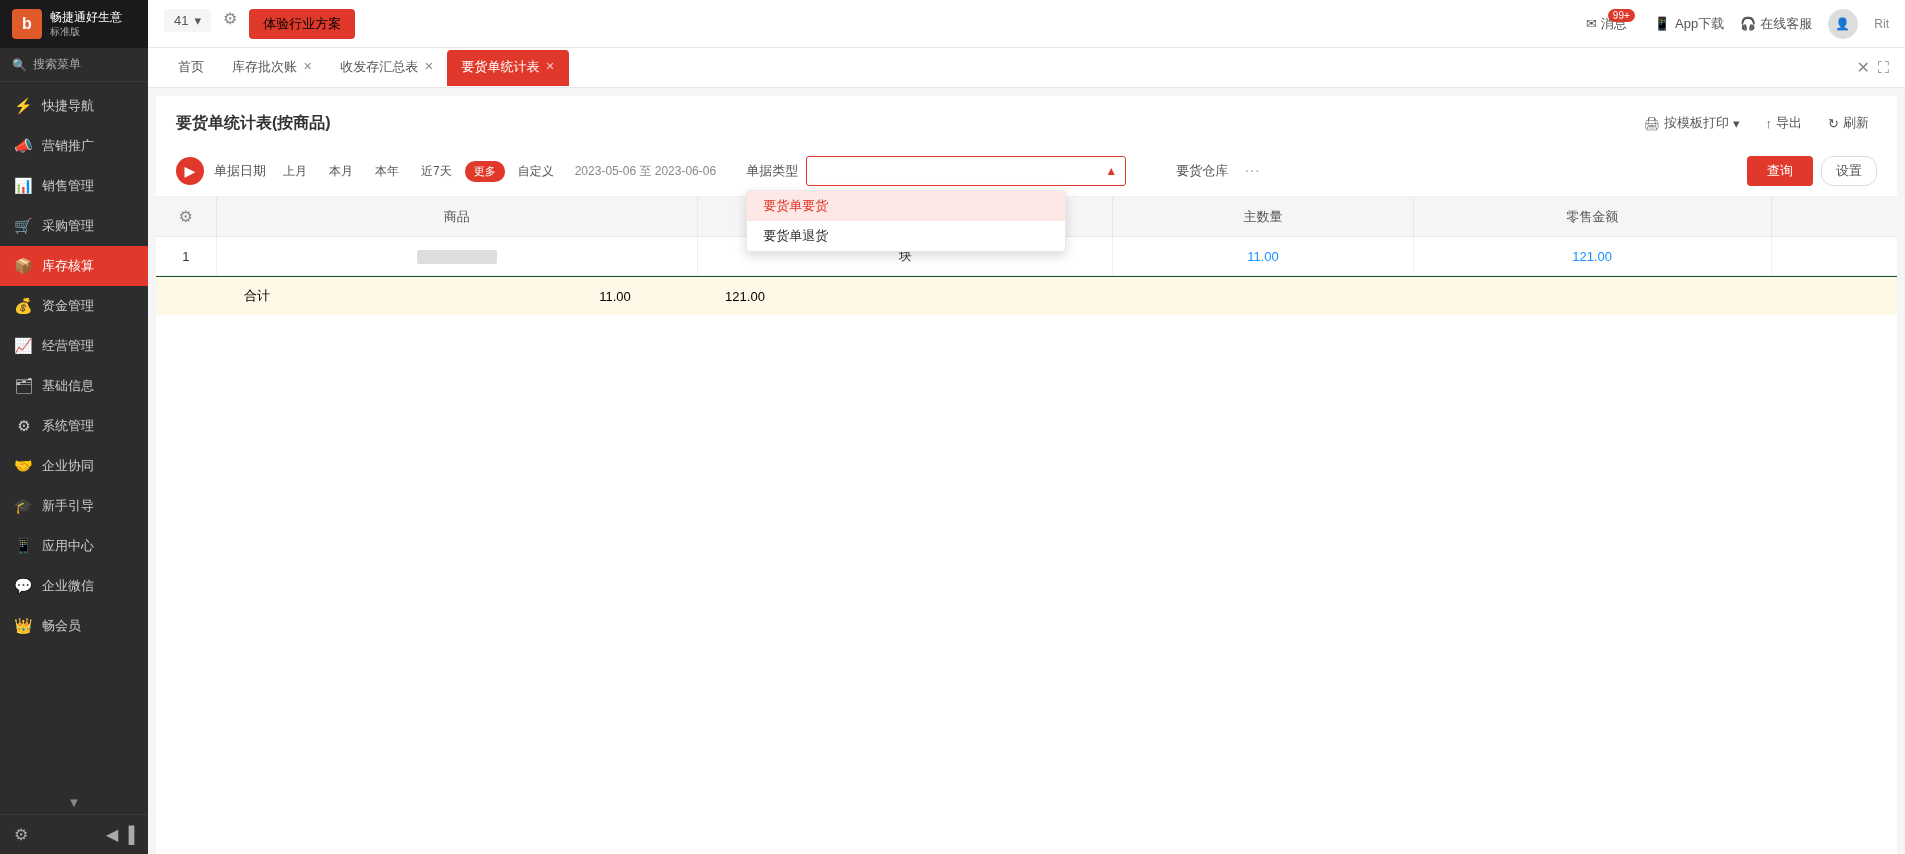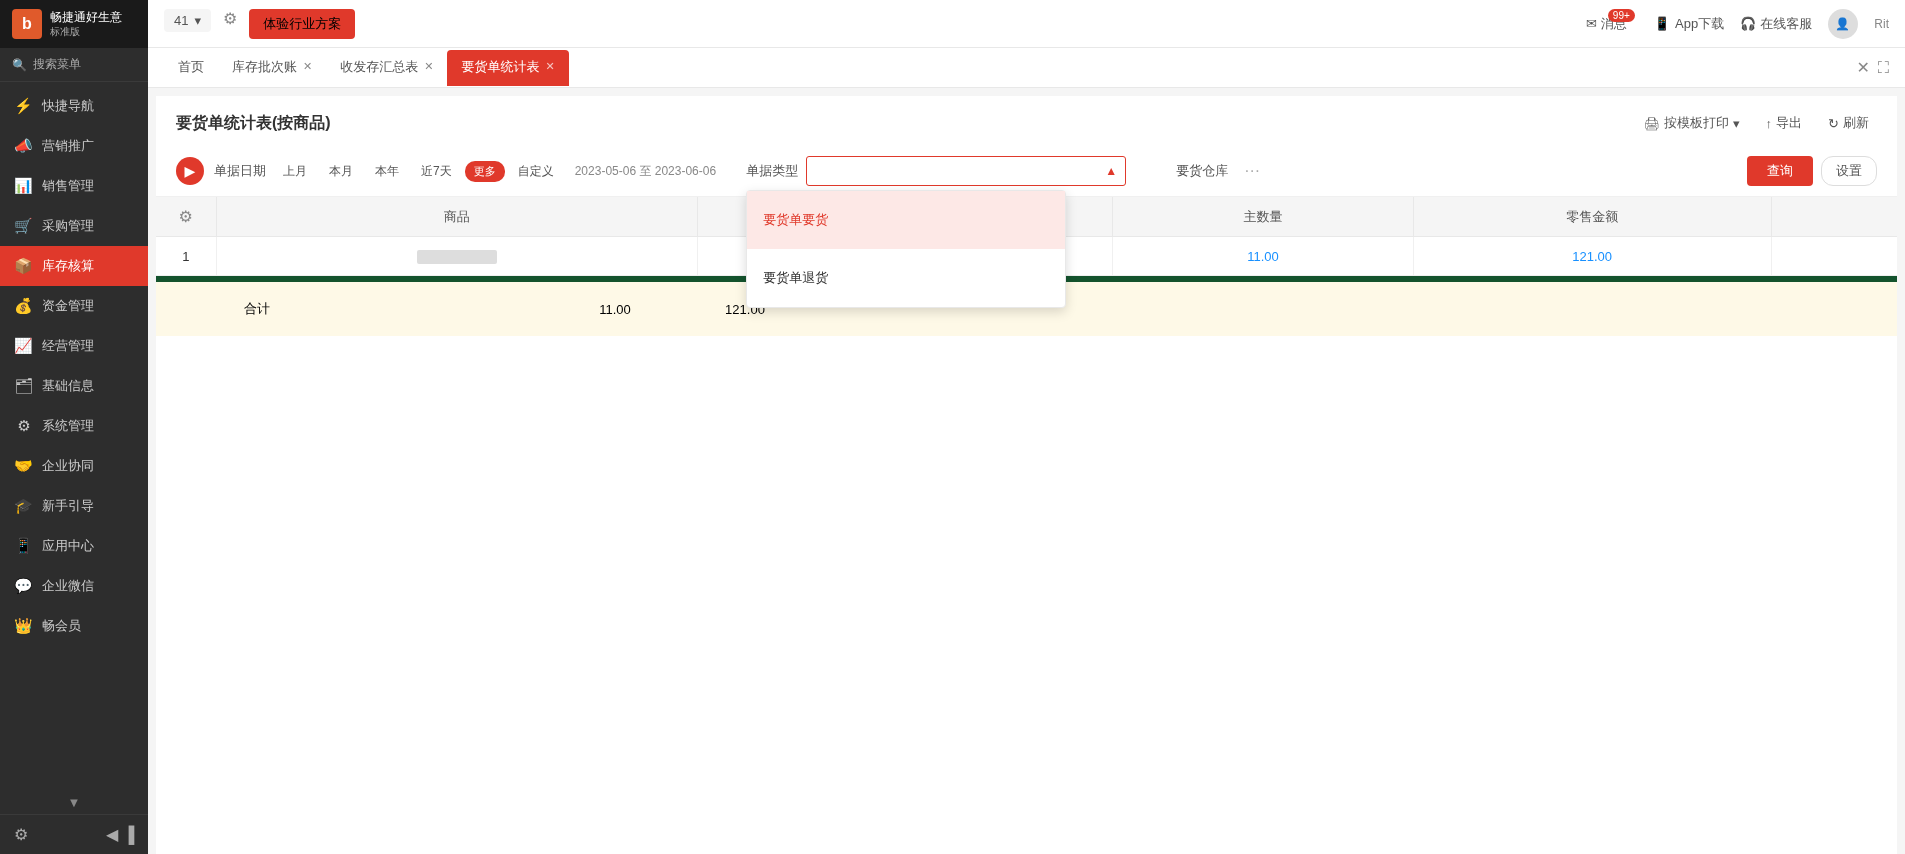--- a/index.html
+++ b/index.html
@@ -371,21 +371,21 @@
       left: 0;
       background: #fff;
       border: 1px solid #e8e8e8;
       box-shadow: 0 4px 12px rgba(0,0,0,0.15);
       border-radius: 4px;
       z-index: 100;
       min-width: 320px;
       margin-top: 4px;
     }
     .dropdown-item {
-      padding: 20px 16px;
+      padding: 6px 16px;
       font-size: 13px;
       cursor: pointer;
       color: #333;
     }
     .dropdown-item.selected { background: #fde8e6; color: #e0392b; }
 
     
     .table-area {
       padding: 0 0;
       background: #fff;
@@ -411,25 +411,25 @@
       padding: 10px 14px;
       text-align: center;
       border-bottom: 1px solid #f0f0f0;
       border-right: 1px solid #f0f0f0;
       color: #333;
     }
     .data-table td:last-child { border-right: none; }
 
     .table-footer {
       background: #fef9e7;
-      padding: 18px 14px;
-      display: flex;
-      align-items: center;
-      font-size: 13px;
-      border-top: 6px solid #14532d;
+      padding: 10px 14px;
+      display: flex;
+      align-items: center;
+      font-size: 13px;
+      border-top: 1px solid #14532d;
     }
 
     .settings-icon-btn {
       cursor: pointer;
       color: #888;
       font-size: 16px;
     }
 
     .link-text { color: #1890ff; cursor: pointer; text-decoration: none; }
 

